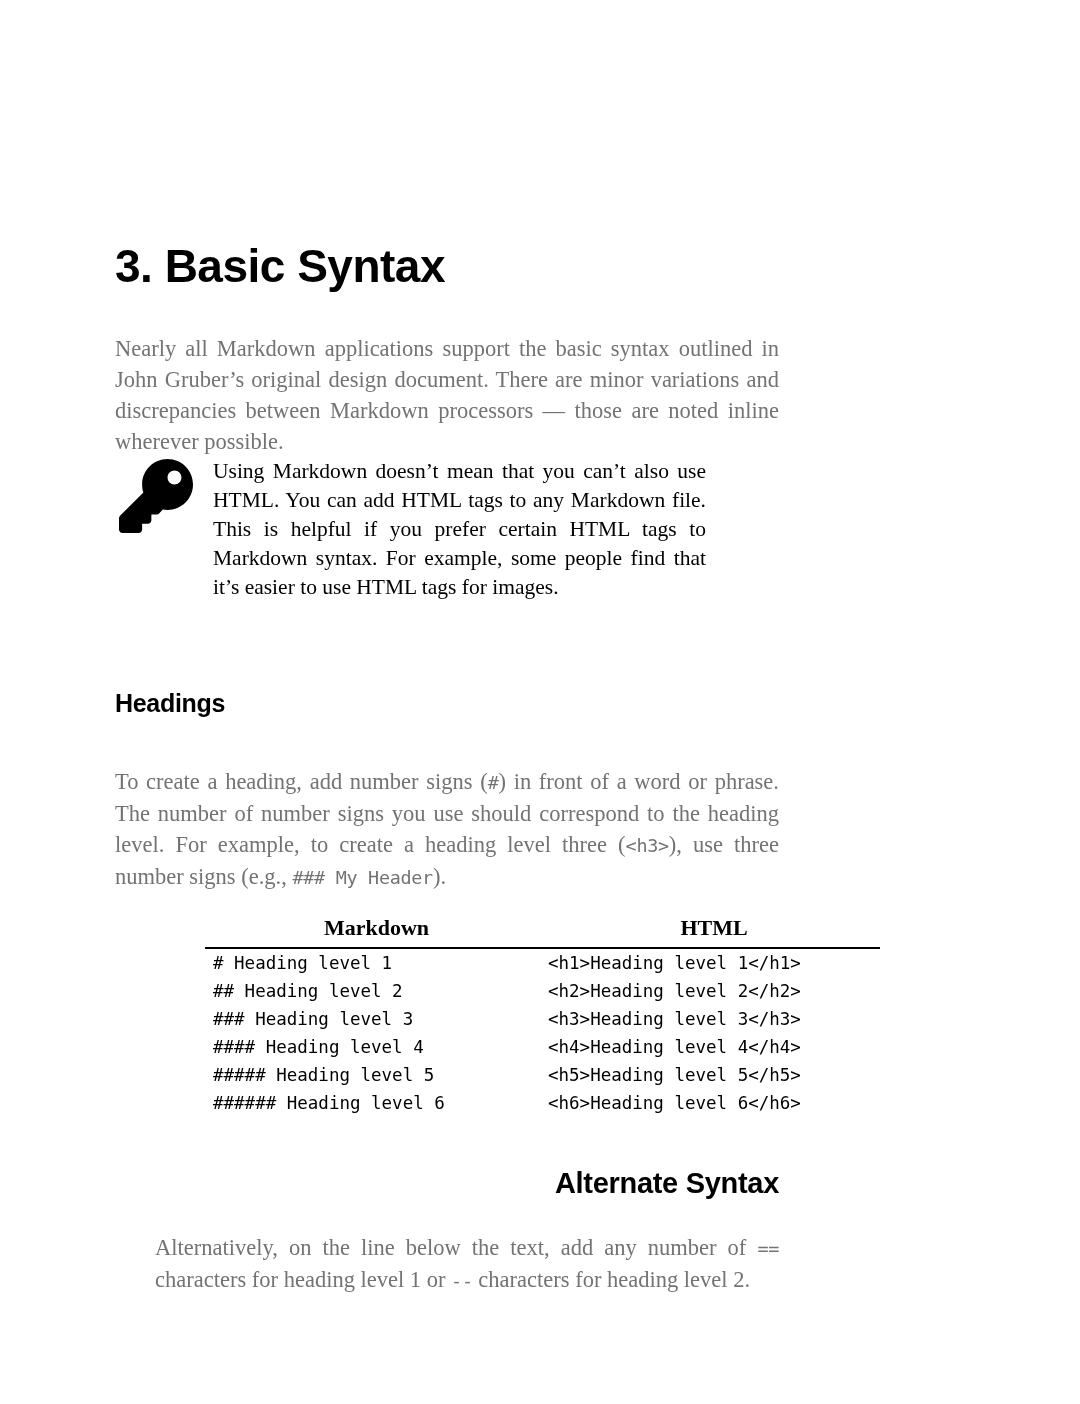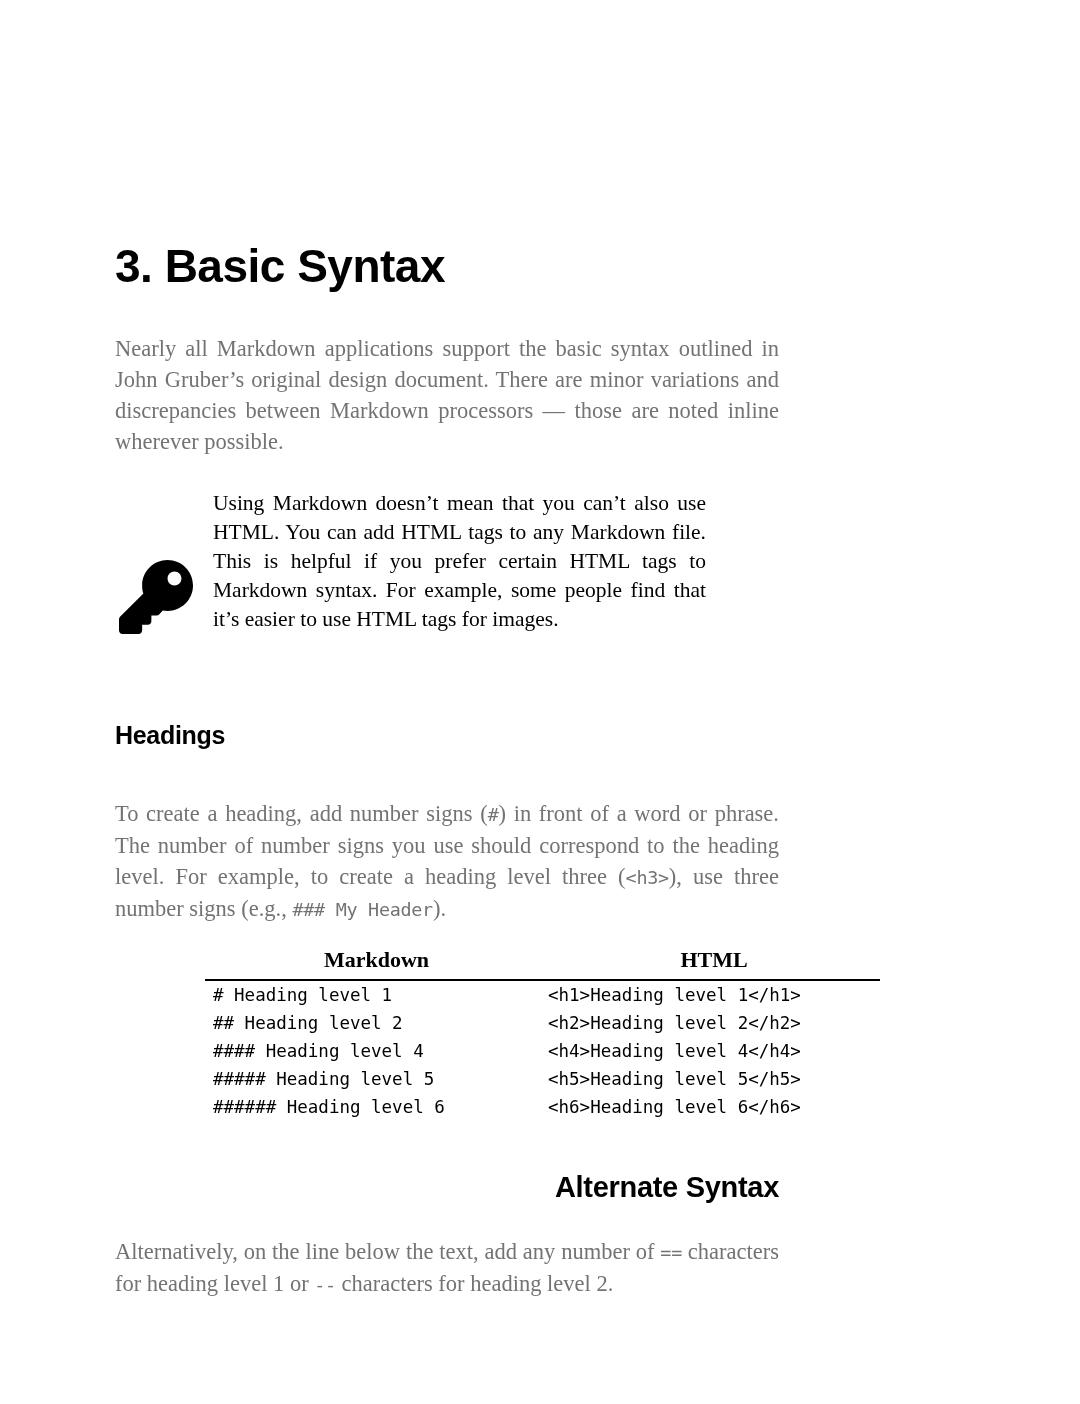--- a/index.html
+++ b/index.html
@@ -29,23 +29,22 @@
     color: #000000;
   }
   p.body-text {
     font-size: 22.5px;
     line-height: 31px;
     text-align: justify;
     color: #737373;
   }
   .intro-paragraph { margin-top: 40px; }
   .callout {
-    margin-top: 32px;
     display: flex;
-    align-items: flex-end;
+    align-items: flex-start;
   }
   .callout-icon-col {
     width: 98px;
     flex: 0 0 98px;
     padding-left: 4px;
     padding-top: 2px;
   }
   .callout-text {
     flex: 1;
     margin-right: 73px;
@@ -94,21 +93,21 @@
   .md-table tbody tr:first-child td { }
   .subsection-heading {
     margin-top: 49px;
     font-family: "Liberation Sans", sans-serif;
     font-weight: 900;
     font-size: 29px;
     line-height: 1.2;
     letter-spacing: -0.3px;
     text-align: right;
   }
-  .alternate-intro { margin-top: 31px; }
+  .alternate-intro { margin-top: 31px; margin-left: 40px; }
   .key-icon-svg { display: block; }
 </style>
 </head>
 <body>
 
 <div class="page" style="background: rgb(255, 255, 255); color: rgb(0, 0, 0);">
   <div class="content">
 
     <h1 class="page-title">3. Basic Syntax</h1>
 
@@ -143,20 +142,24 @@
       <tbody>
           <tr>
             <td># Heading level 1</td>
             <td>&lt;h1&gt;Heading level 1&lt;/h1&gt;</td>
           </tr>
           <tr>
             <td>## Heading level 2</td>
             <td>&lt;h2&gt;Heading level 2&lt;/h2&gt;</td>
           </tr>
           <tr>
+            <td>### Heading level 3</td>
+            <td>&lt;h3&gt;Heading level 3&lt;/h3&gt;</td>
+          </tr>
+          <tr>
             <td>#### Heading level 4</td>
             <td>&lt;h4&gt;Heading level 4&lt;/h4&gt;</td>
           </tr>
           <tr>
             <td>##### Heading level 5</td>
             <td>&lt;h5&gt;Heading level 5&lt;/h5&gt;</td>
           </tr>
           <tr>
             <td>###### Heading level 6</td>
             <td>&lt;h6&gt;Heading level 6&lt;/h6&gt;</td>

